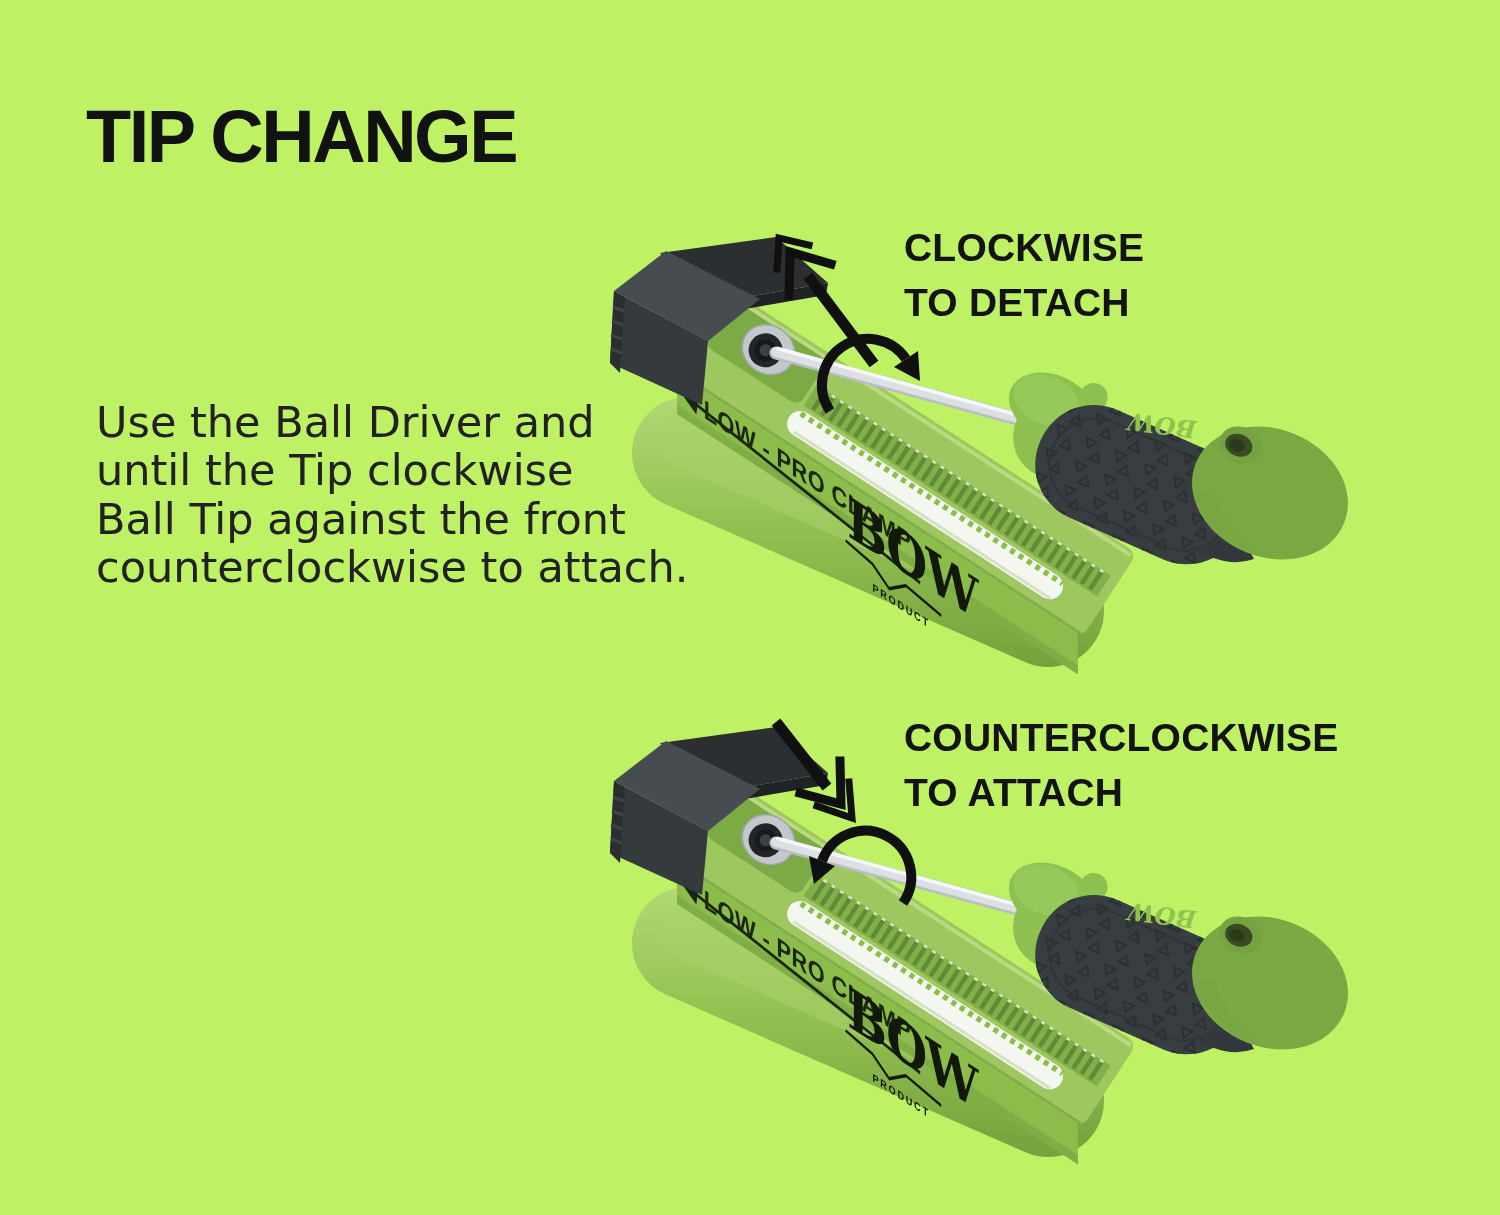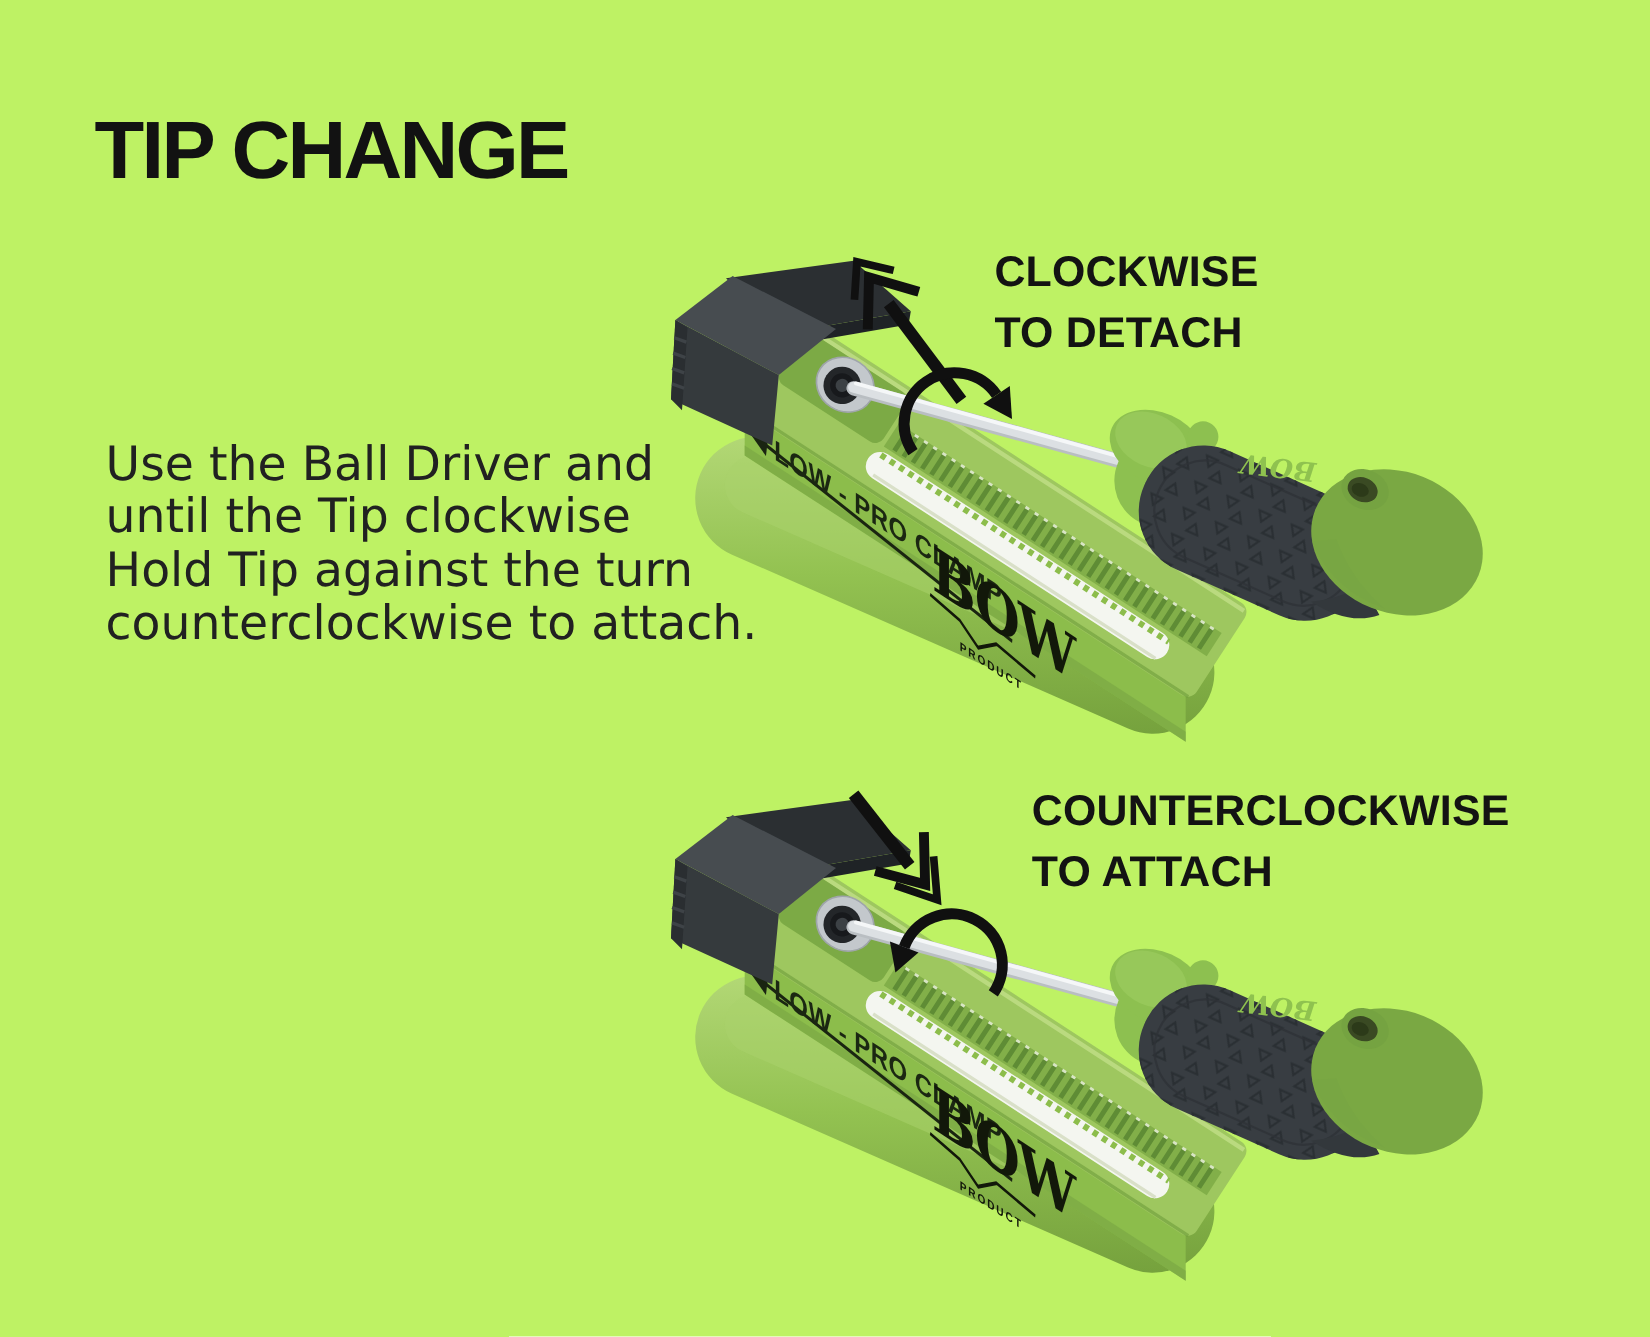--- a/index.html
+++ b/index.html
@@ -16,34 +16,34 @@
     position:absolute; left:96px; top:398px;
     font-family:"DejaVu Sans", sans-serif;
     font-size:43px; line-height:48.4px; color:#212121;
   }
   .step-label {
     position:absolute; left:904px;
     font-size:39px; font-weight:800; line-height:55px;
     letter-spacing:0.2px; color:#131313; white-space:nowrap;
   }
   .step-label.detach { top:220px; }
-  .step-label.attach { top:710px;margin-left:34px; }
+  .step-label.attach { top:710px; }
   .illustration { position:absolute; left:580px; top:195px; width:860px; height:995px; }
 </style>
 </head>
 <body>
 
 <div class="canvas">
 
   <h1 class="title">TIP CHANGE</h1>
 
   <div class="instructions">
     <div>Use the Ball Driver and</div>
     <div>until the Tip clockwise</div>
-    <div>Hold Tip against the turn</div>
+    <div>Ball Tip against the front</div>
     <div>counterclockwise to attach.</div>
   </div>
 
   <div class="step-label detach">
     <div>CLOCKWISE</div>
     <div>TO DETACH</div>
   </div>
 
   <div class="step-label attach">
     <div>COUNTERCLOCKWISE</div>

